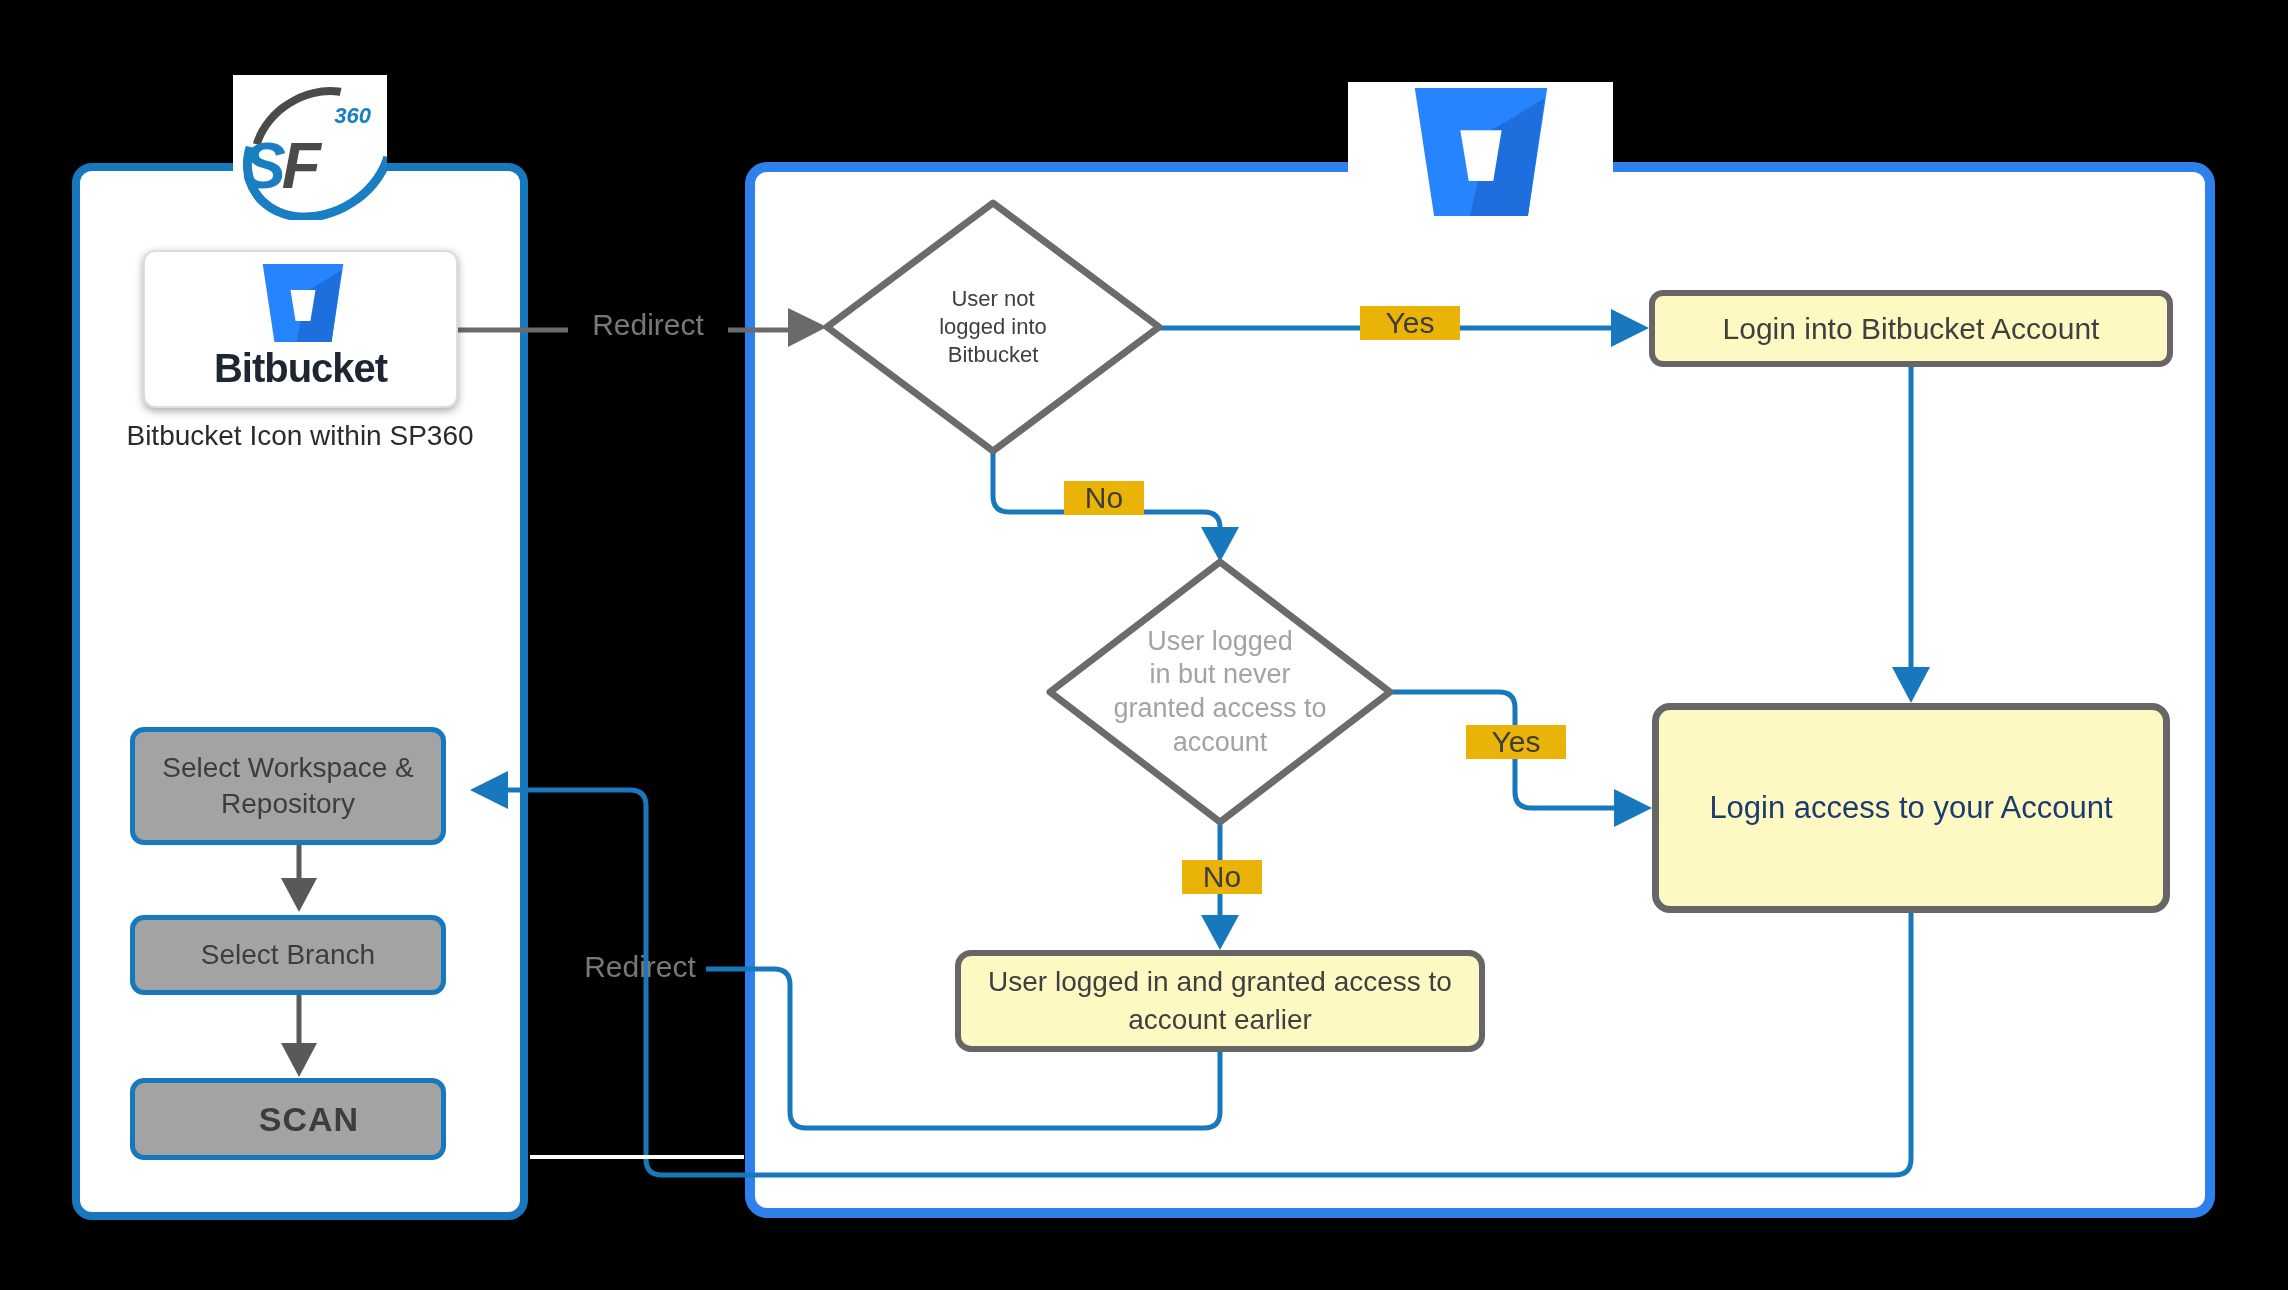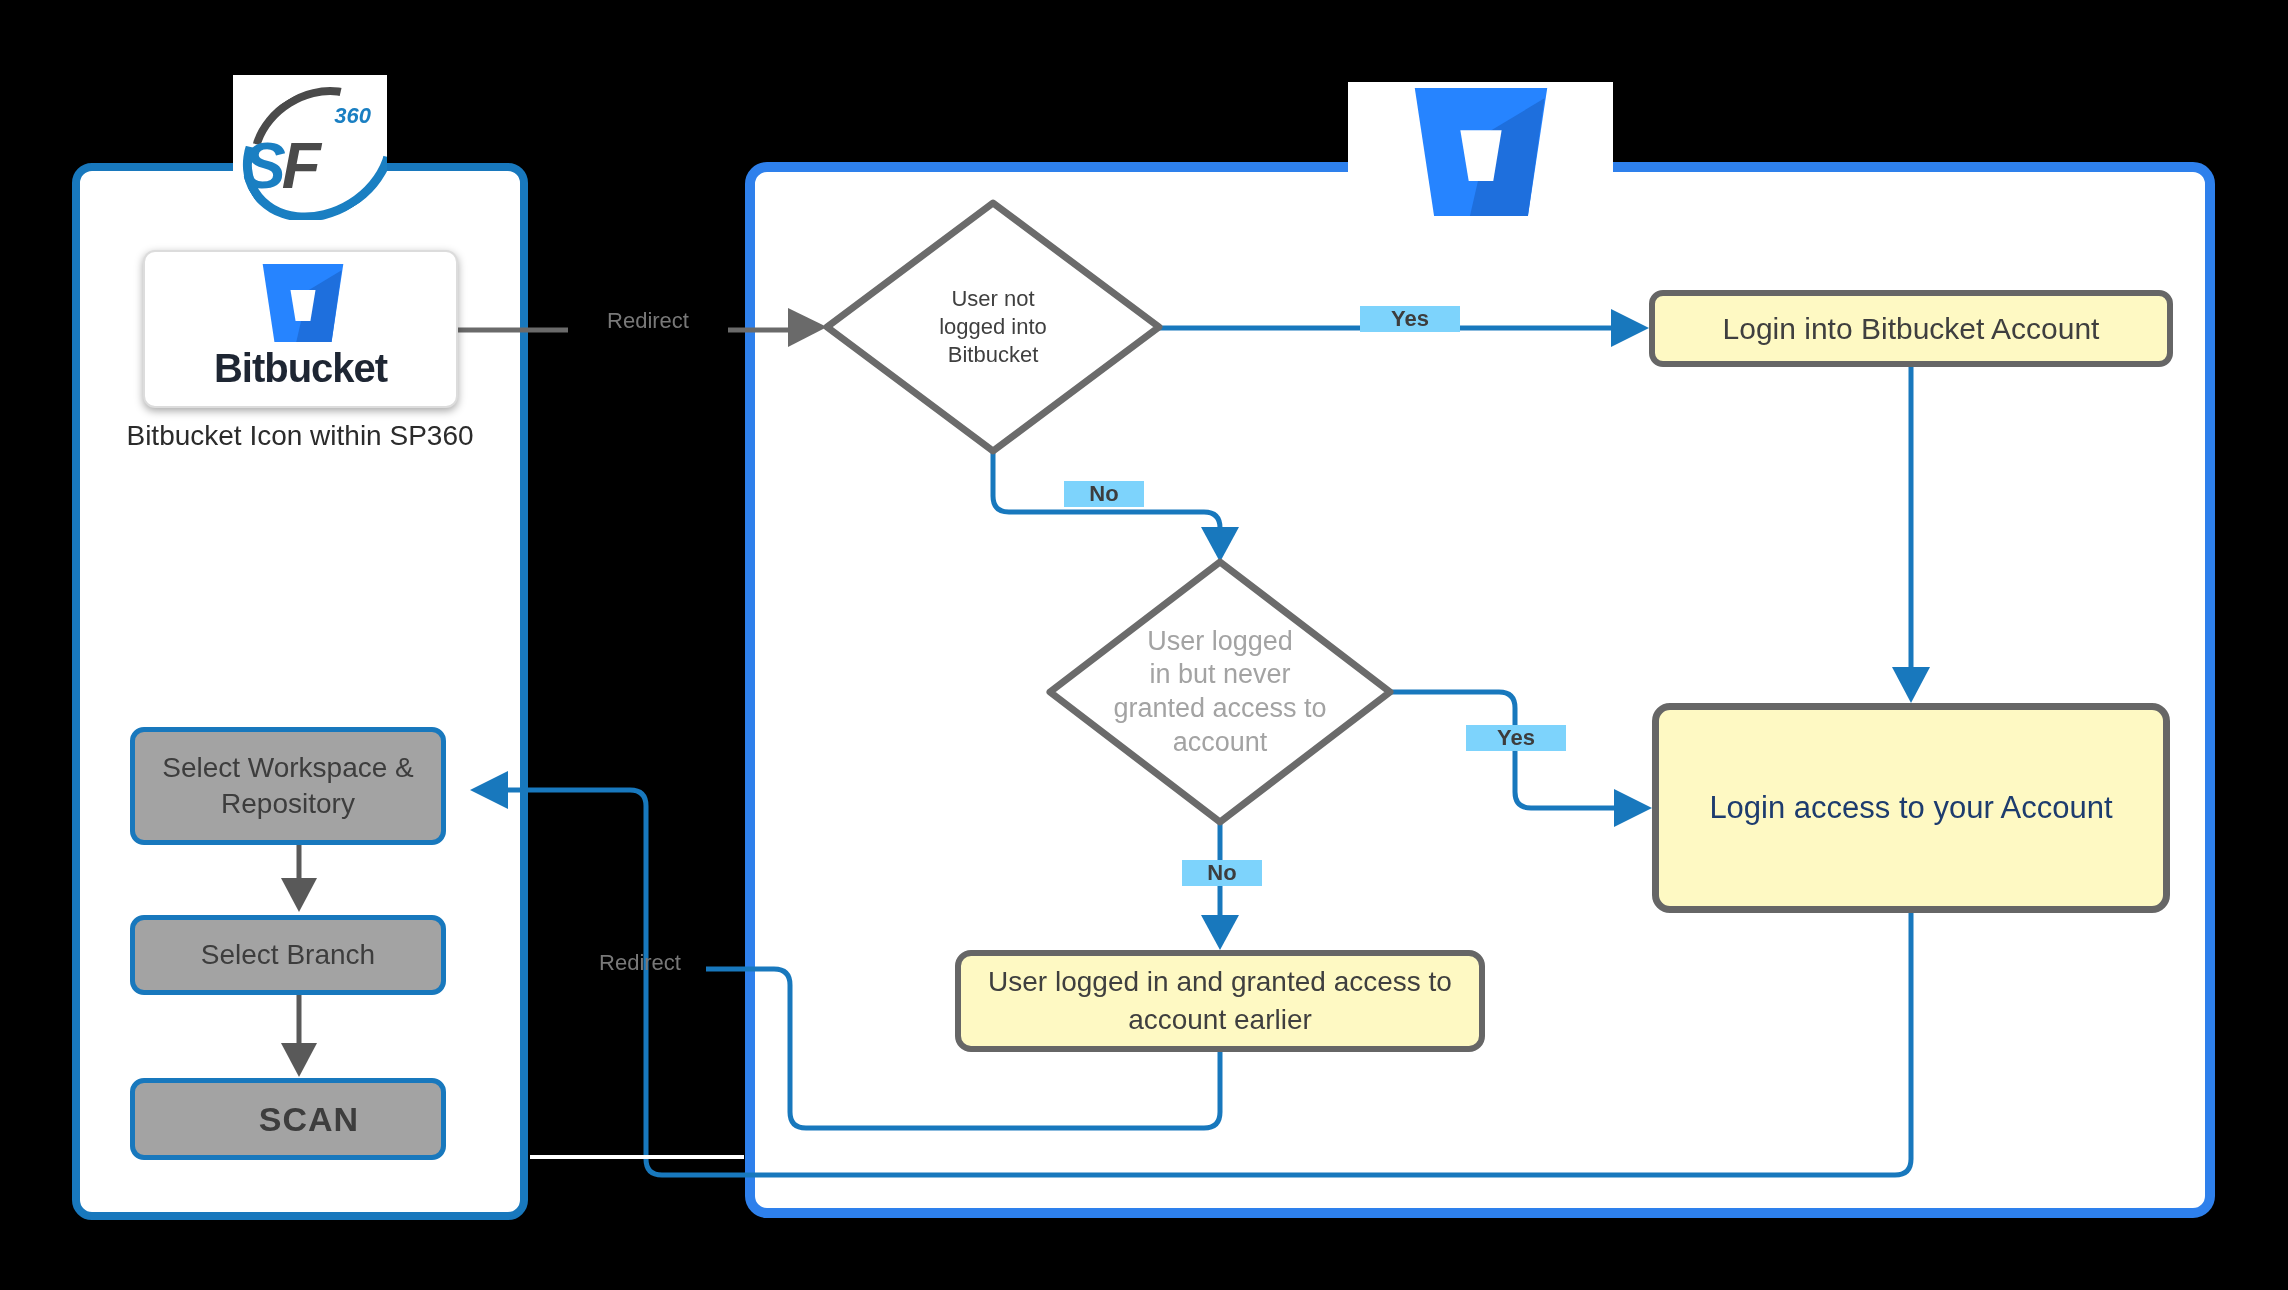--- a/index.html
+++ b/index.html
@@ -67,23 +67,23 @@
   .result-box{left:955px;top:950px;width:530px;height:102px;border-width:6px;border-radius:16px;
               font-size:28px;line-height:1.35;}
 
   
   .d1-text{left:833px;top:257px;width:320px;height:140px;font-size:22px;line-height:1.28;
            color:#3f3f3f;z-index:3;}
   .d2-text{left:1050px;top:612px;width:340px;height:160px;font-size:27px;line-height:1.25;
            color:#a3a3a3;z-index:3;}
 
   
-  .lbl{z-index:6;text-align:center;font-size:22px;}
+  .lbl{z-index:6;text-align:center;font-size:30px;}
   .lbl-gray{color:#787878;}
-  .lbl-dark{color:#3d3d3d;background:#7dd3fc;font-weight:bold;}
+  .lbl-dark{color:#3d3d3d;background:#eab308;}
   .redirect-top{left:568px;top:308px;width:160px;background:#000;}
   .redirect-bottom{left:560px;top:950px;width:160px;}
   .yes1{left:1360px;top:306px;width:100px;}
   .yes2{left:1466px;top:725px;width:100px;}
   .no1{left:1064px;top:481px;width:80px;}
   .no2{left:1182px;top:860px;width:80px;}
 </style>
 </head>
 <body>
 

